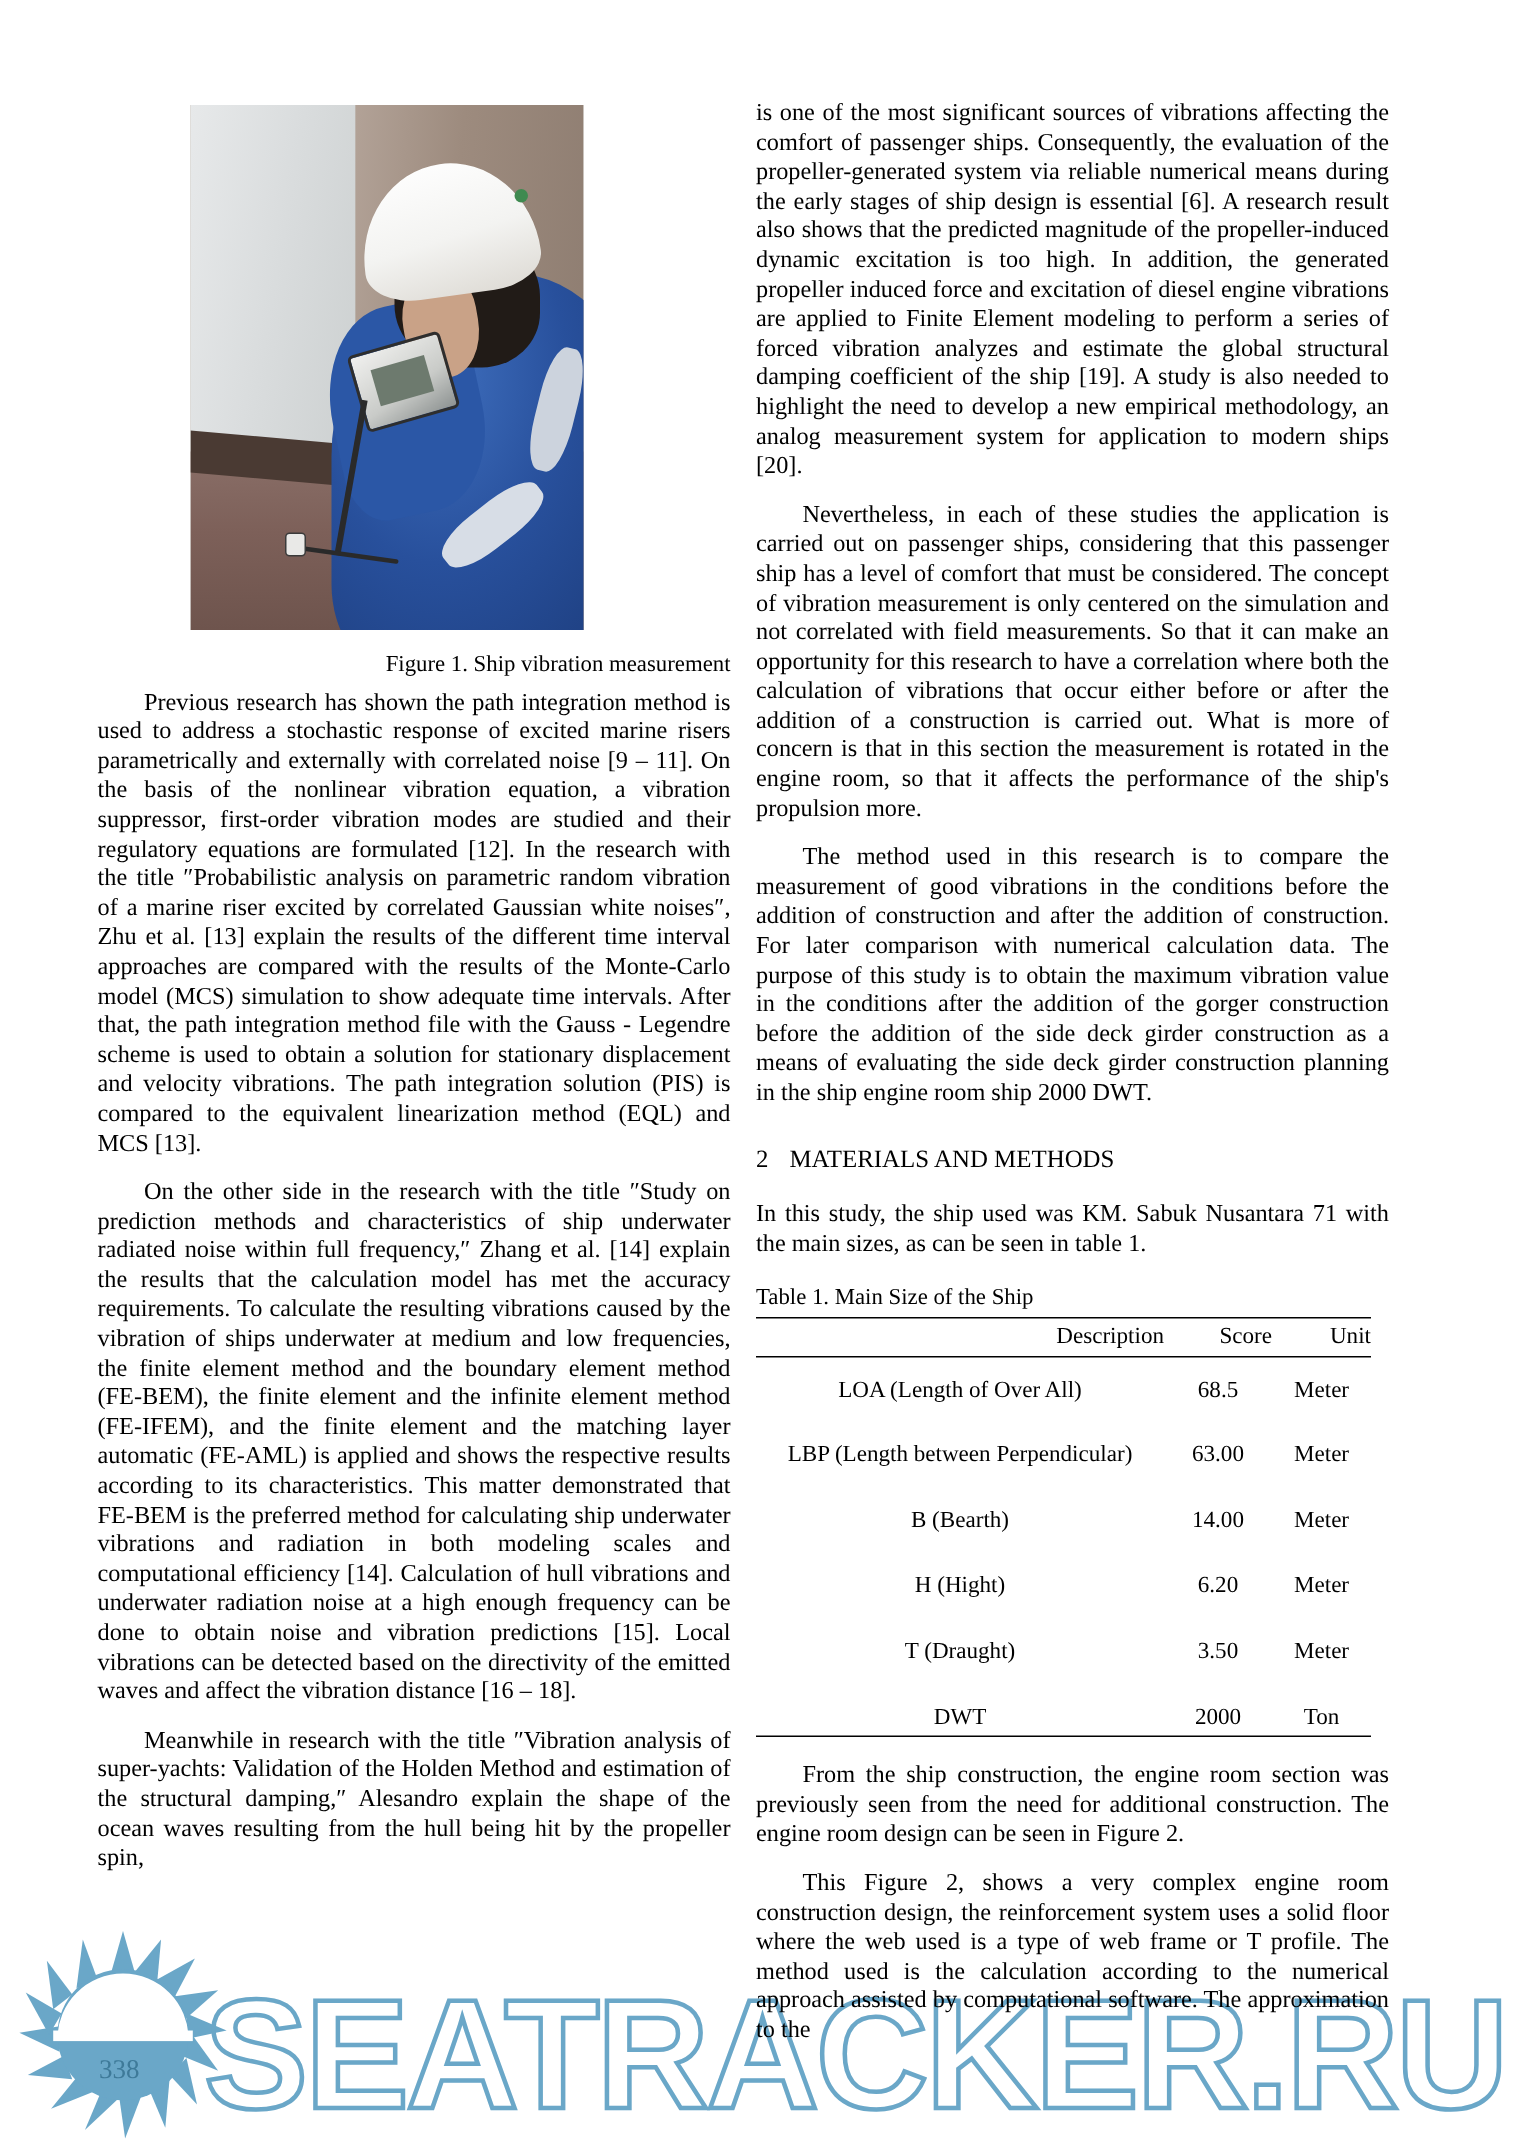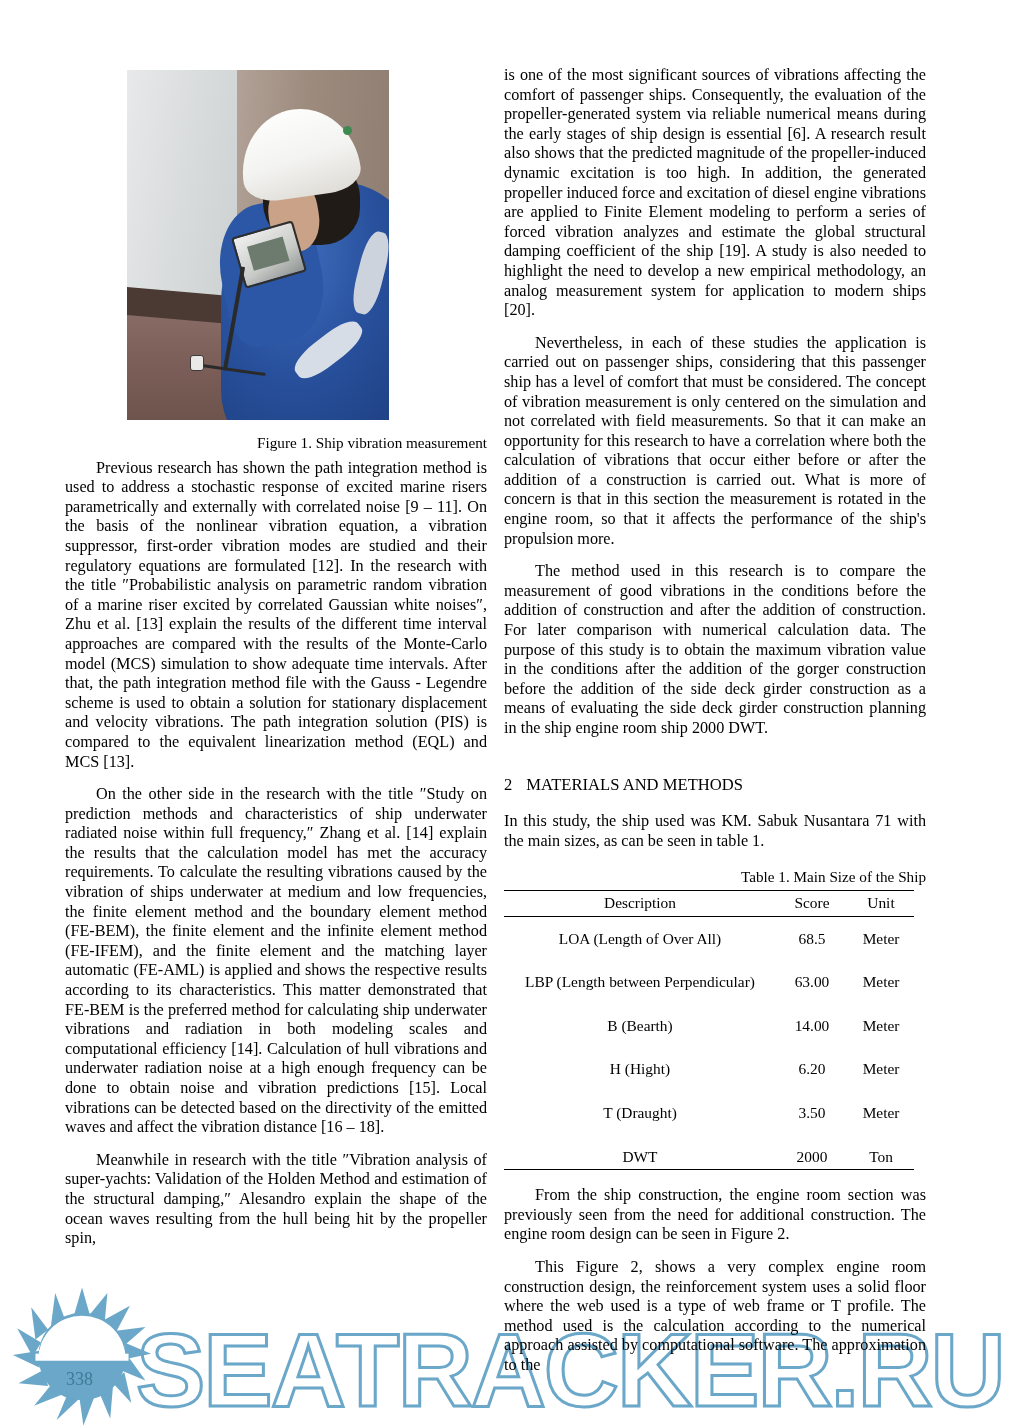--- a/index.html
+++ b/index.html
@@ -204,42 +204,42 @@
   }
   .figure-caption {
     margin: 13px 0 0 0;
     font-size: 15.2px;
     text-indent: 0;
     text-align: right;
   }
 
   
   .section-head {
-    margin: 36px 0 18px 0;
+    margin: 24px 0 18px 0;
     text-indent: 0;
     font-size: 16.6px;
   }
   .section-head .num { margin-right: 14px; }
 
   
   .table-title {
     margin: 16px 0 3px 0;
     text-indent: 0;
     font-size: 15.2px;
-    text-align: right;
+    text-align: left;
   }
   table.ship-table {
     width: 410px;
     border-collapse: collapse;
     font-size: 15.4px;
     margin: 0 0 16px 0;
   }
   table.ship-table thead th {
     font-weight: normal;
-    text-align: center;
+    text-align: right;
     padding: 2px 0 3px 0;
     border-top: 1.6px solid #000;
     border-bottom: 1.1px solid #000;
   }
   table.ship-table tbody td {
     padding: 12px 0;
     text-align: center;
     vertical-align: top;
   }
   table.ship-table tbody tr:last-child td {

